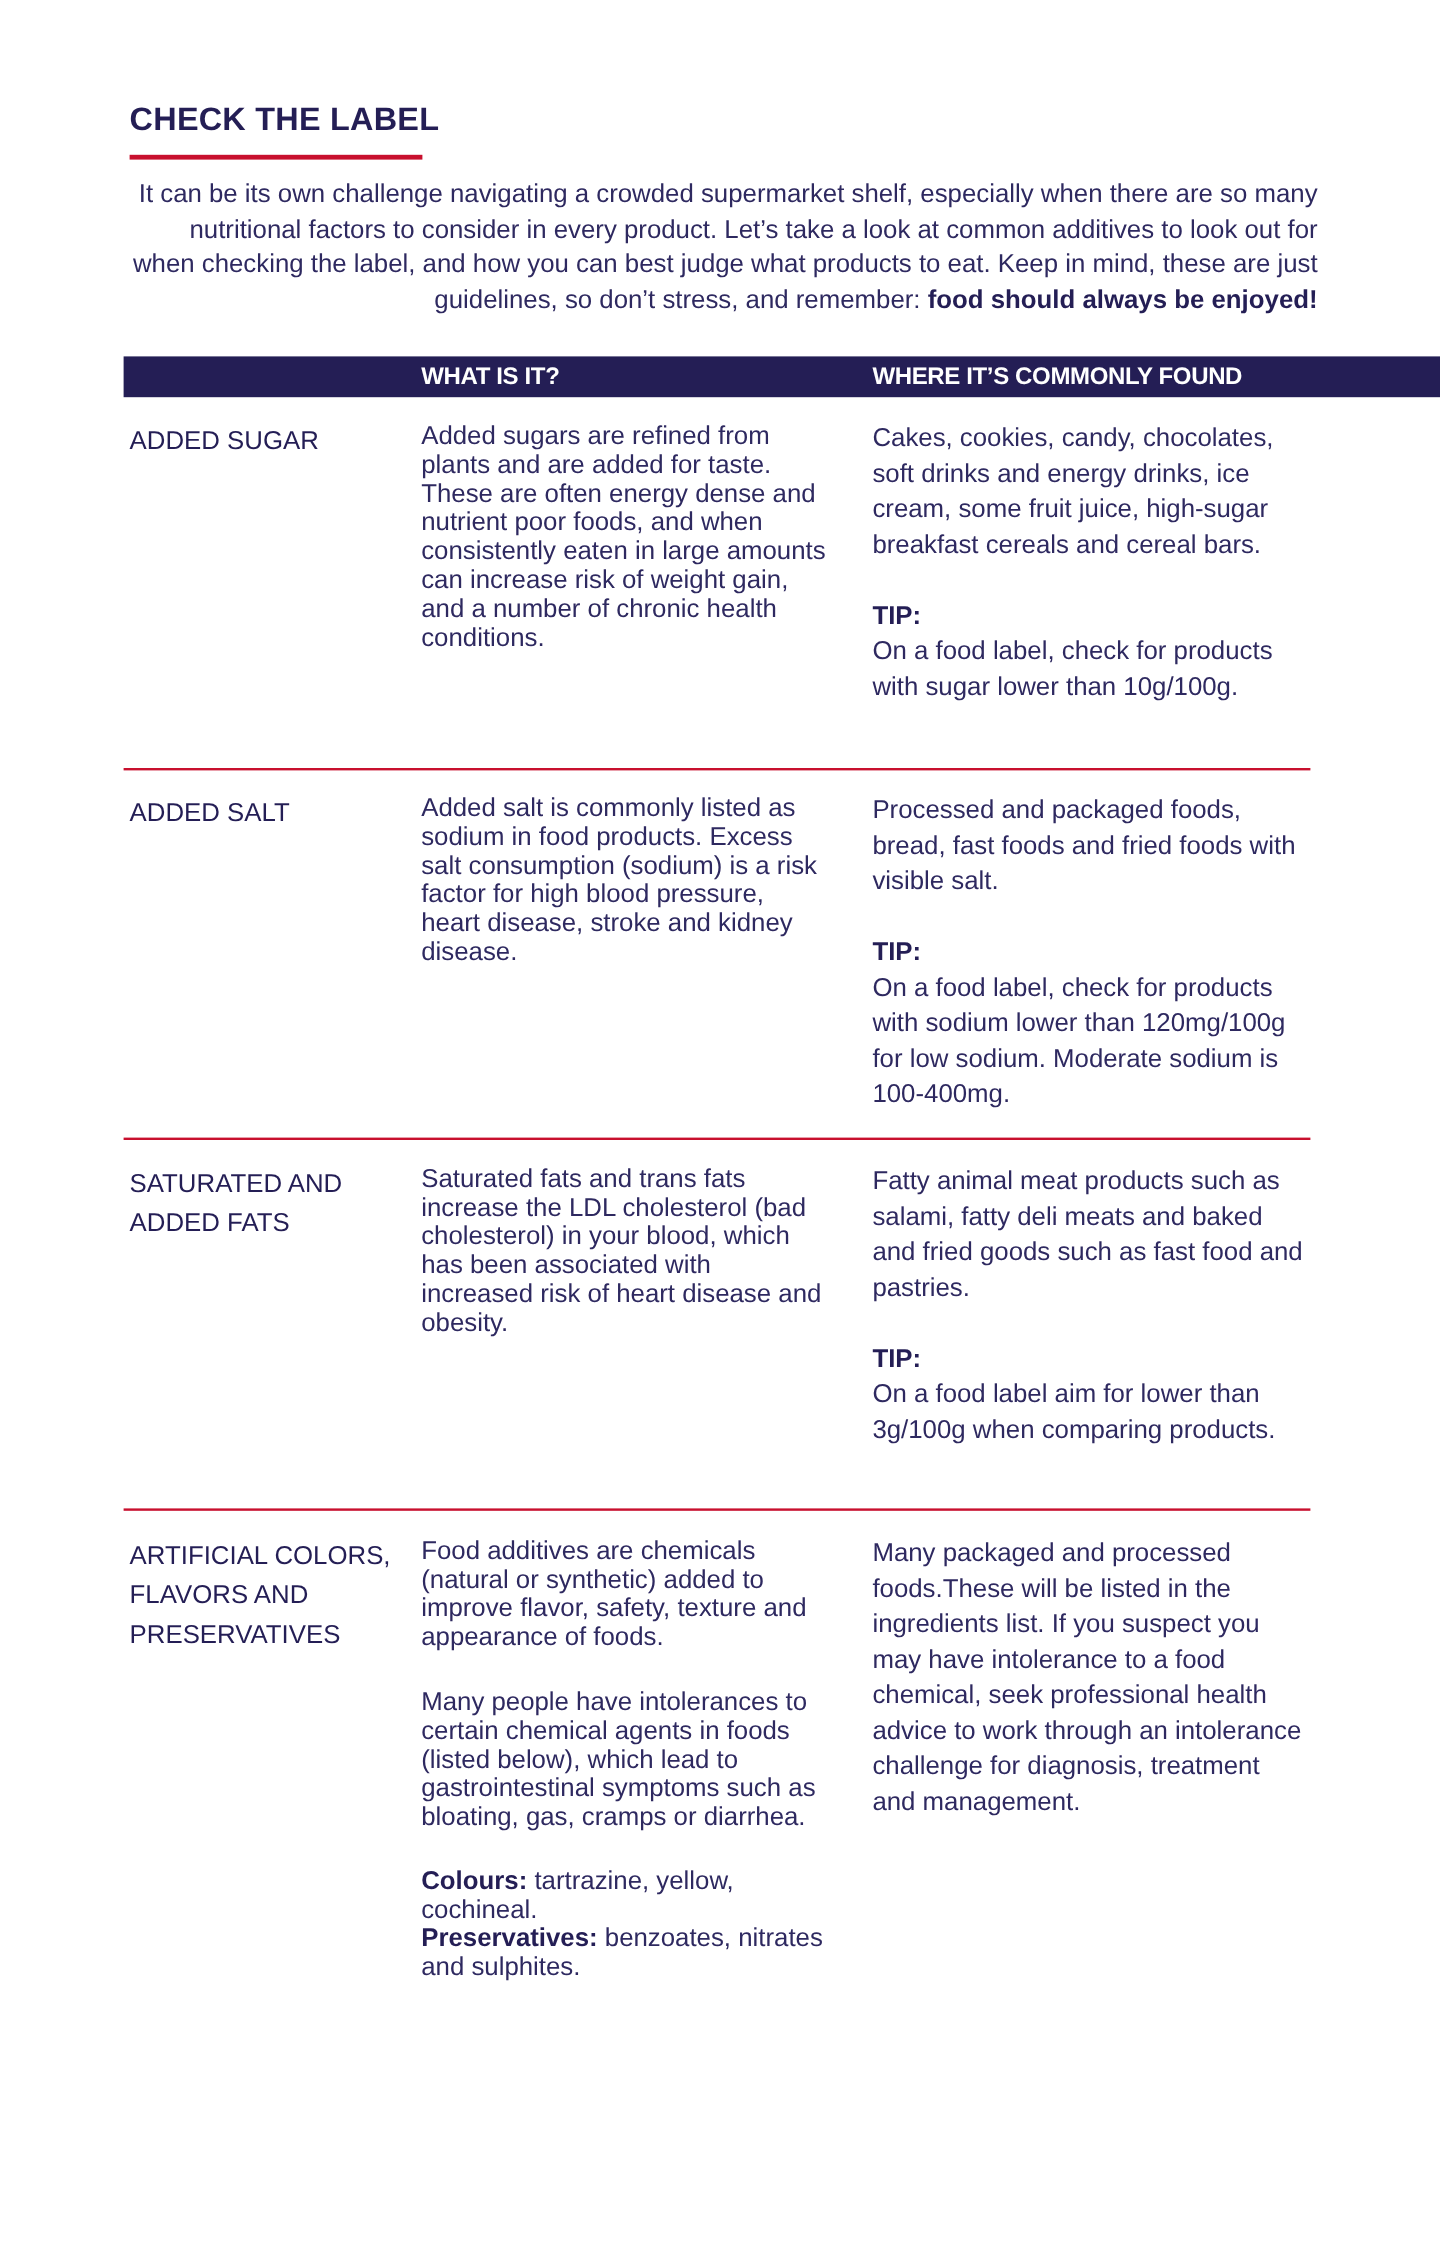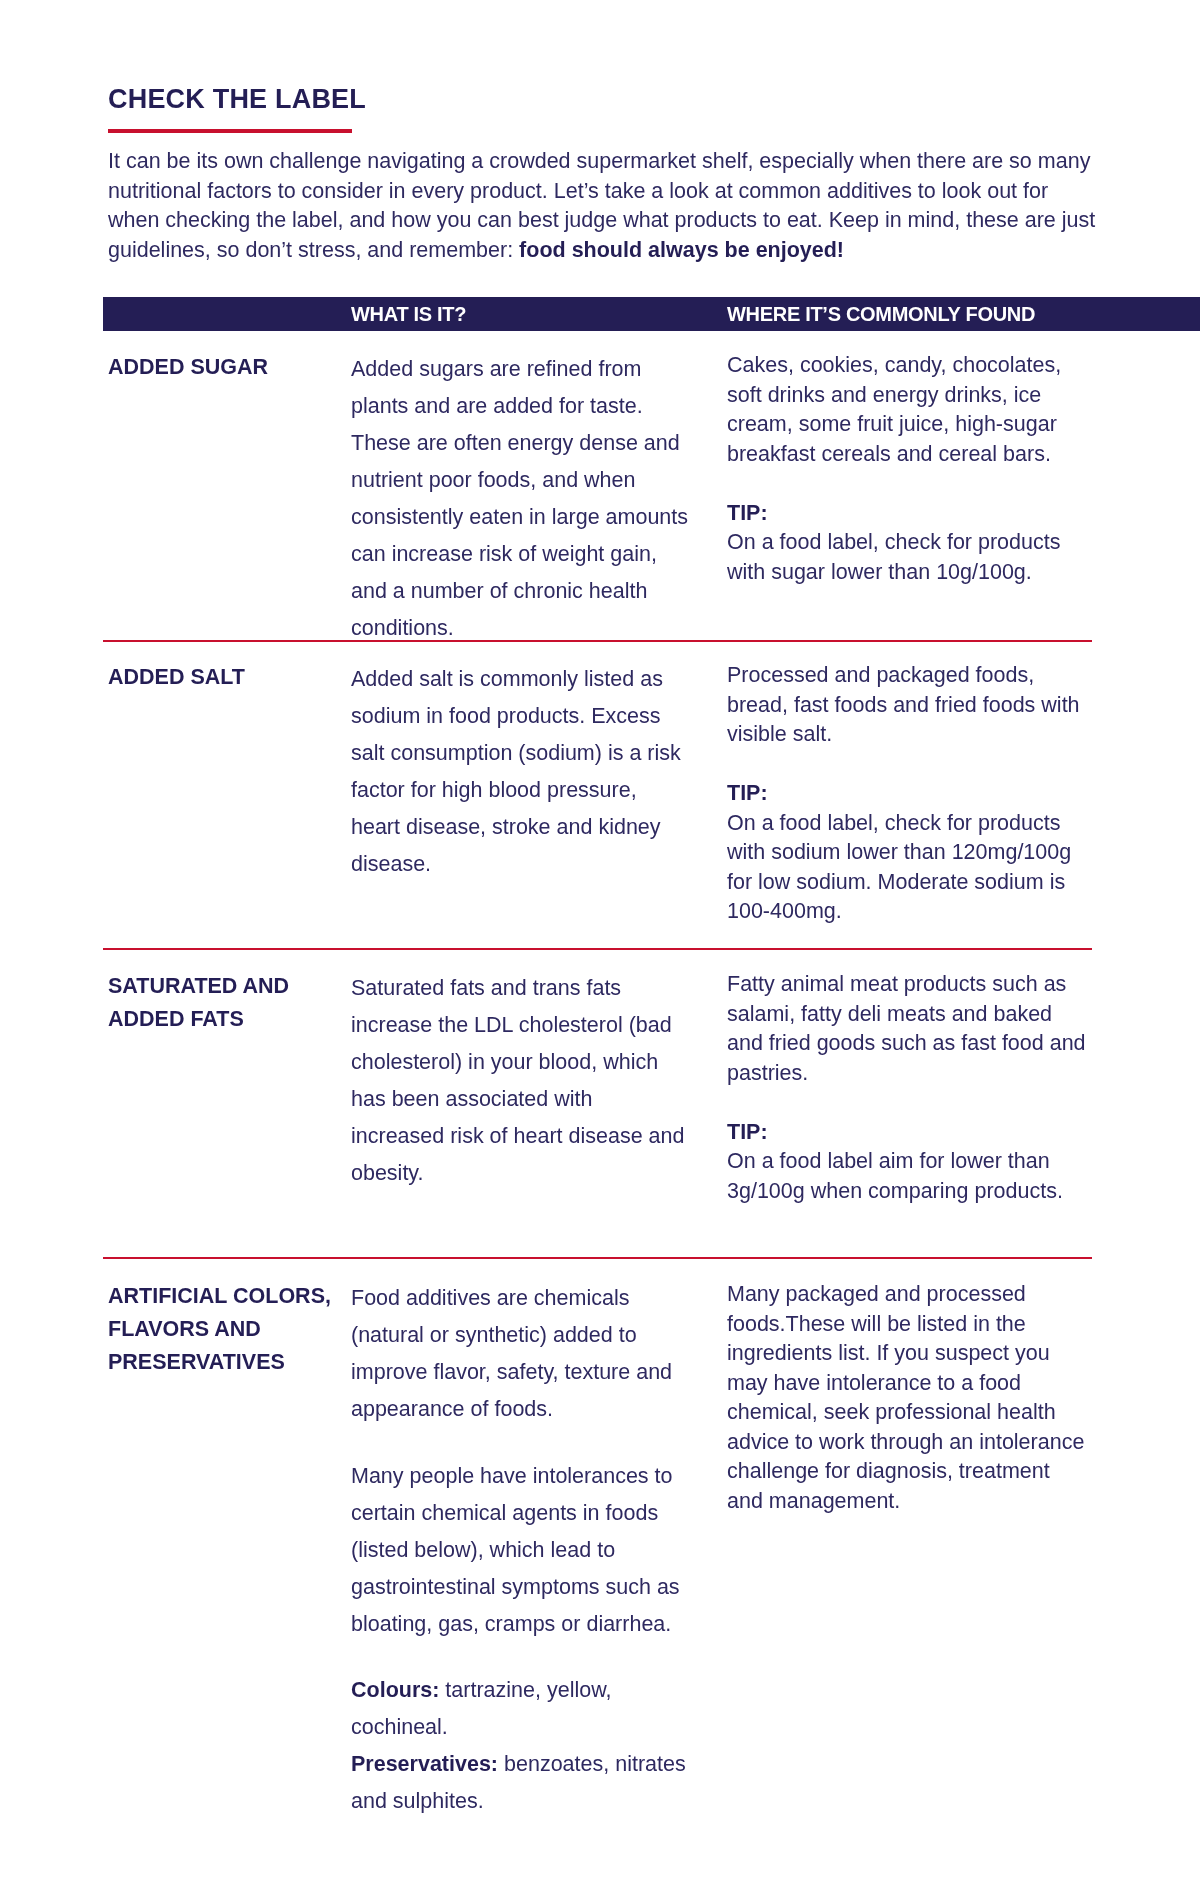--- a/index.html
+++ b/index.html
@@ -2,27 +2,27 @@
 <html><head>
 <meta charset="utf-8">
 <style>
   html, body { margin:0; padding:0; background:#ffffff; }
   body { width:1200px; height:1882px; position:relative; overflow:hidden;
          font-family:"Liberation Sans", sans-serif; color:#2a2558; }
   .title { position:absolute; left:108px; top:84px; font-size:27px; font-weight:bold;
            color:#241e55; letter-spacing:0.2px; margin:0; }
   .title-rule { position:absolute; left:108px; top:129px; width:244px; height:4px; background:#c8102e; }
   .intro { position:absolute; left:108px; top:147px; width:990px; font-size:21.5px; line-height:29.5px;
-           color:#2e2960; margin:0; }
+           color:#2e2960; margin:0;text-align:right; }
   .intro b { color:#241e55; }
   .thead { position:absolute; left:103px; top:297px; width:1137px; height:34px; background:#241e55; }
   .thead span { position:absolute; top:6px; font-size:20px; font-weight:bold; color:#ffffff; letter-spacing:-0.3px; }
   .row { position:absolute; left:103px; width:989px; }
-  .row .c1 { position:absolute; left:5px; top:0; width:230px; font-size:21.5px; font-weight:bold; line-height:33px; color:#241e55; }
-  .row .c2 { position:absolute; left:248px; top:0; width:340px; font-size:21.5px; line-height:37px; color:#2e2960; }
+  .row .c1 { position:absolute; left:5px; top:0; width:230px; font-size:21.5px; font-weight:normal; line-height:33px; color:#241e55; }
+  .row .c2 { position:absolute; left:248px; top:0; width:340px; font-size:21.5px; line-height:24px; color:#2e2960; }
   .row .c3 { position:absolute; left:624px; top:0; width:360px; font-size:21.5px; line-height:29.5px; color:#2e2960; }
   .c2 p, .c3 p { margin:0; }
   .gap { height:29.5px; }
   .tip { font-weight:bold; color:#241e55; }
   .divider { position:absolute; left:103px; width:989px; height:2px; background:#c8102e; }
   b.k { color:#241e55; }
 </style>
 </head>
 <body>
 

